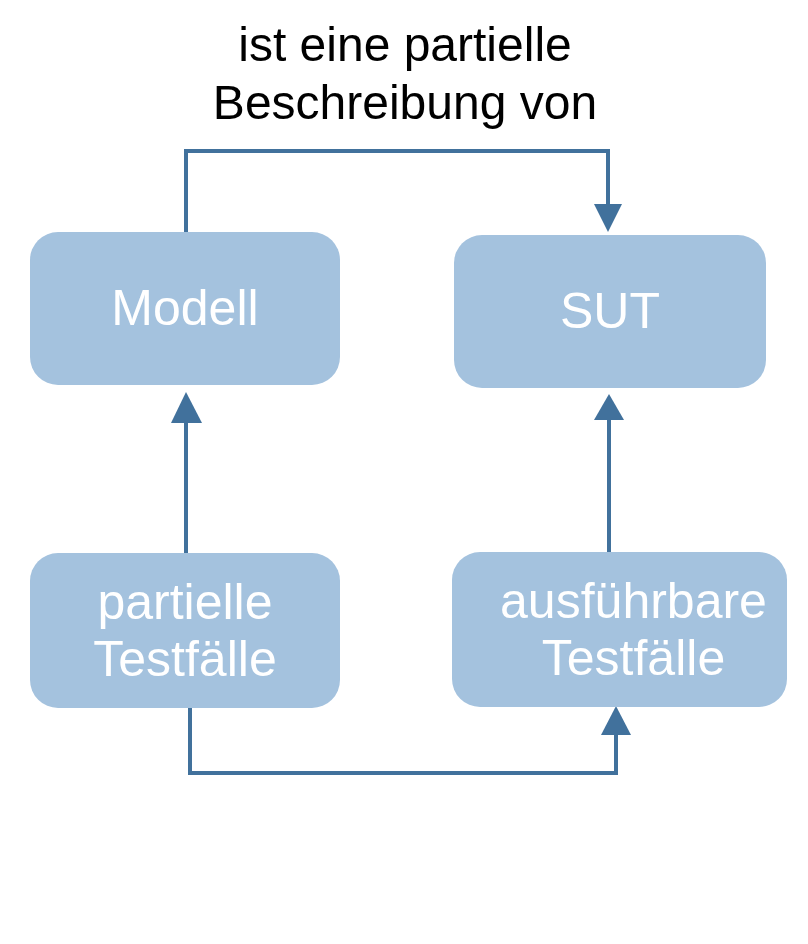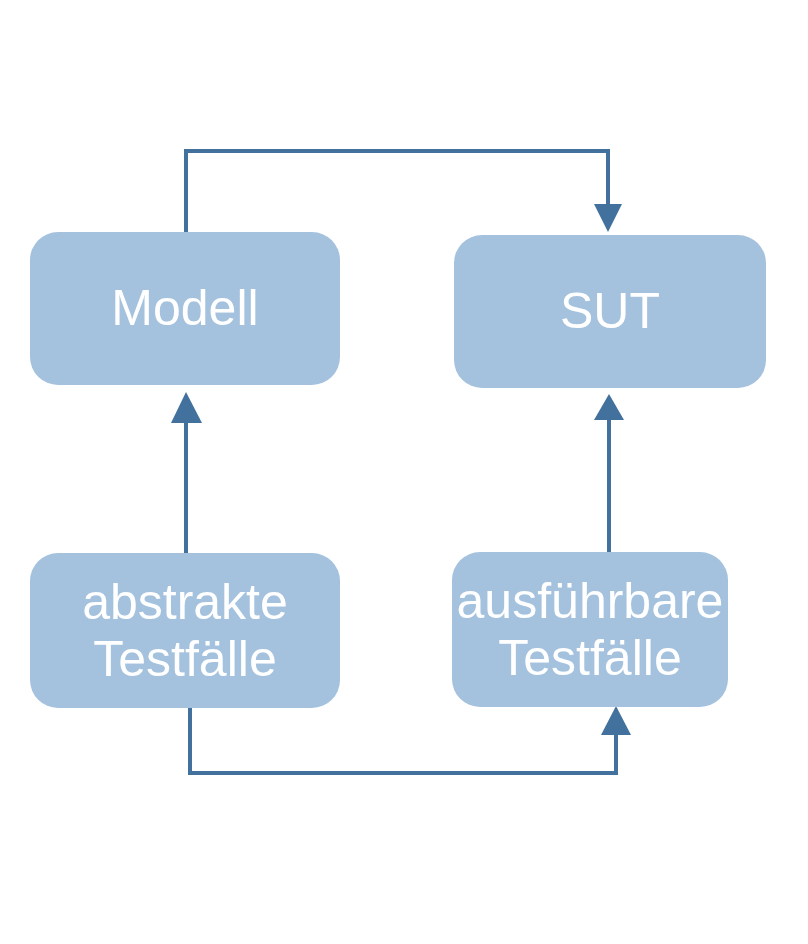--- a/index.html
+++ b/index.html
@@ -39,21 +39,21 @@
     background: var(--node-fill, #a4c2de);
     color: var(--node-text, #ffffff);
     border-radius: 28px;
     font-size: 50px;
     line-height: 57px;
     white-space: pre-line;
   }
   .node-modell       { left: 30px;  top: 232px; width: 310px; height: 153px; }
   .node-sut          { left: 454px; top: 235px; width: 312px; height: 153px; }
   .node-abstrakte    { left: 30px;  top: 553px; width: 310px; height: 155px; }
-  .node-ausfuehrbare { left: 452px; top: 552px; width: 276px; height: 155px; }
+  .node-ausfuehrbare { left: 452px; top: 552px; width: 307px; height: 155px; padding-left: 28px; }
   .edge-label {
     position: absolute;
     color: var(--label-text, #000000);
     font-size: 48px;
     line-height: 60px;
     text-align: center;
     white-space: pre-line;
   }
   .label-beschreibung { left: 55px;  top: 16px;  width: 700px; line-height: 58px; }
   .label-abgeleitet   { left: 148px; top: 420px; width: 400px; line-height: 63px; }
@@ -81,27 +81,29 @@
       <line class="edge-line" x1="609" y1="552" x2="609" y2="418"></line>
       <polygon class="edge-head" points="594,420 624,420 609,394"></polygon>
     </g>
 
     <g>
       <polyline class="edge-line" points="190,708 190,773 616,773 616,733"></polyline>
       <polygon class="edge-head" points="601,735 631,735 616,706"></polygon>
     </g>
   </svg>
 
+  <div class="edge-label label-beschreibung">ist eine partielle
+Beschreibung von</div>
 
   <div class="node node-sut">SUT</div>
 
   <div class="node node-modell">Modell</div>
 
 
 
-  <div class="node node-abstrakte">abstrakte
+  <div class="node node-abstrakte">partielle
 Testfälle</div>
 
   <div class="node node-ausfuehrbare">ausführbare
 Testfälle</div>
 
 
 </div>
 
 </body></html>

